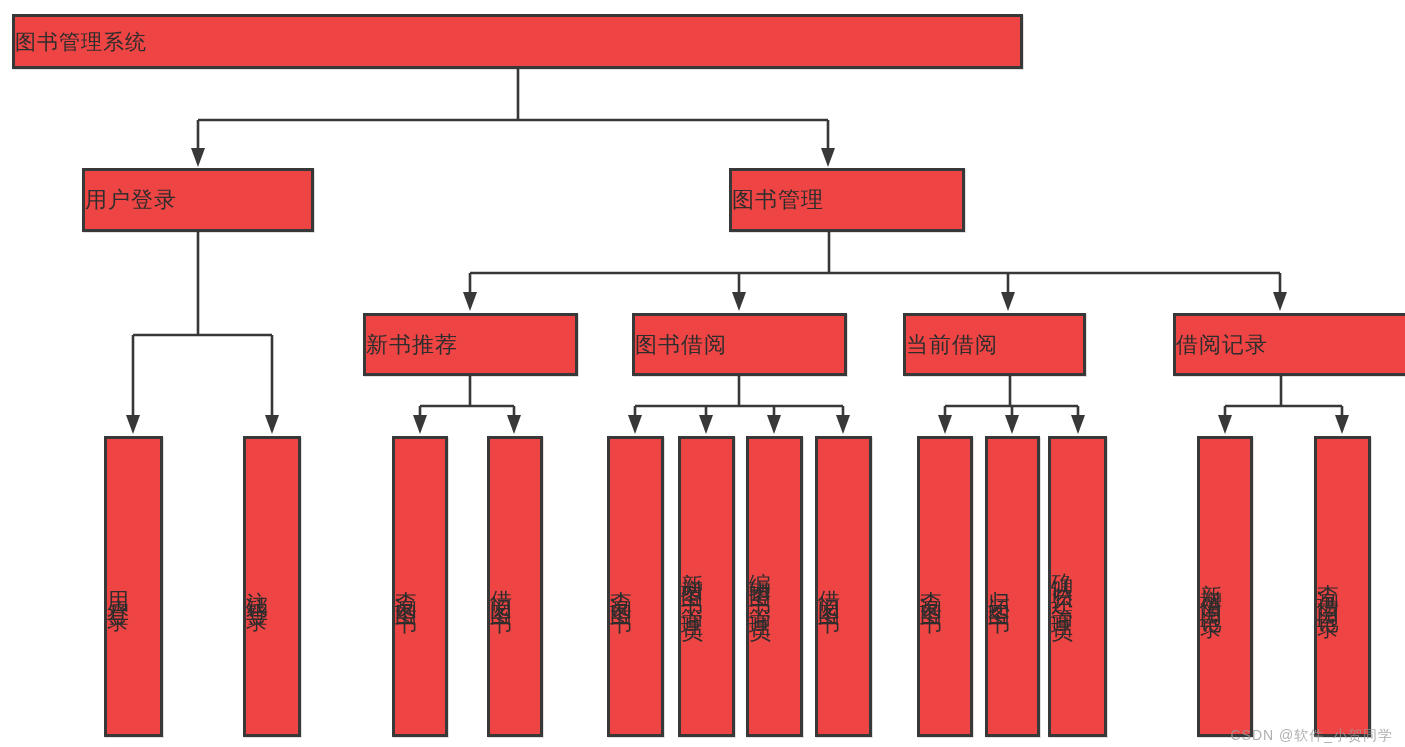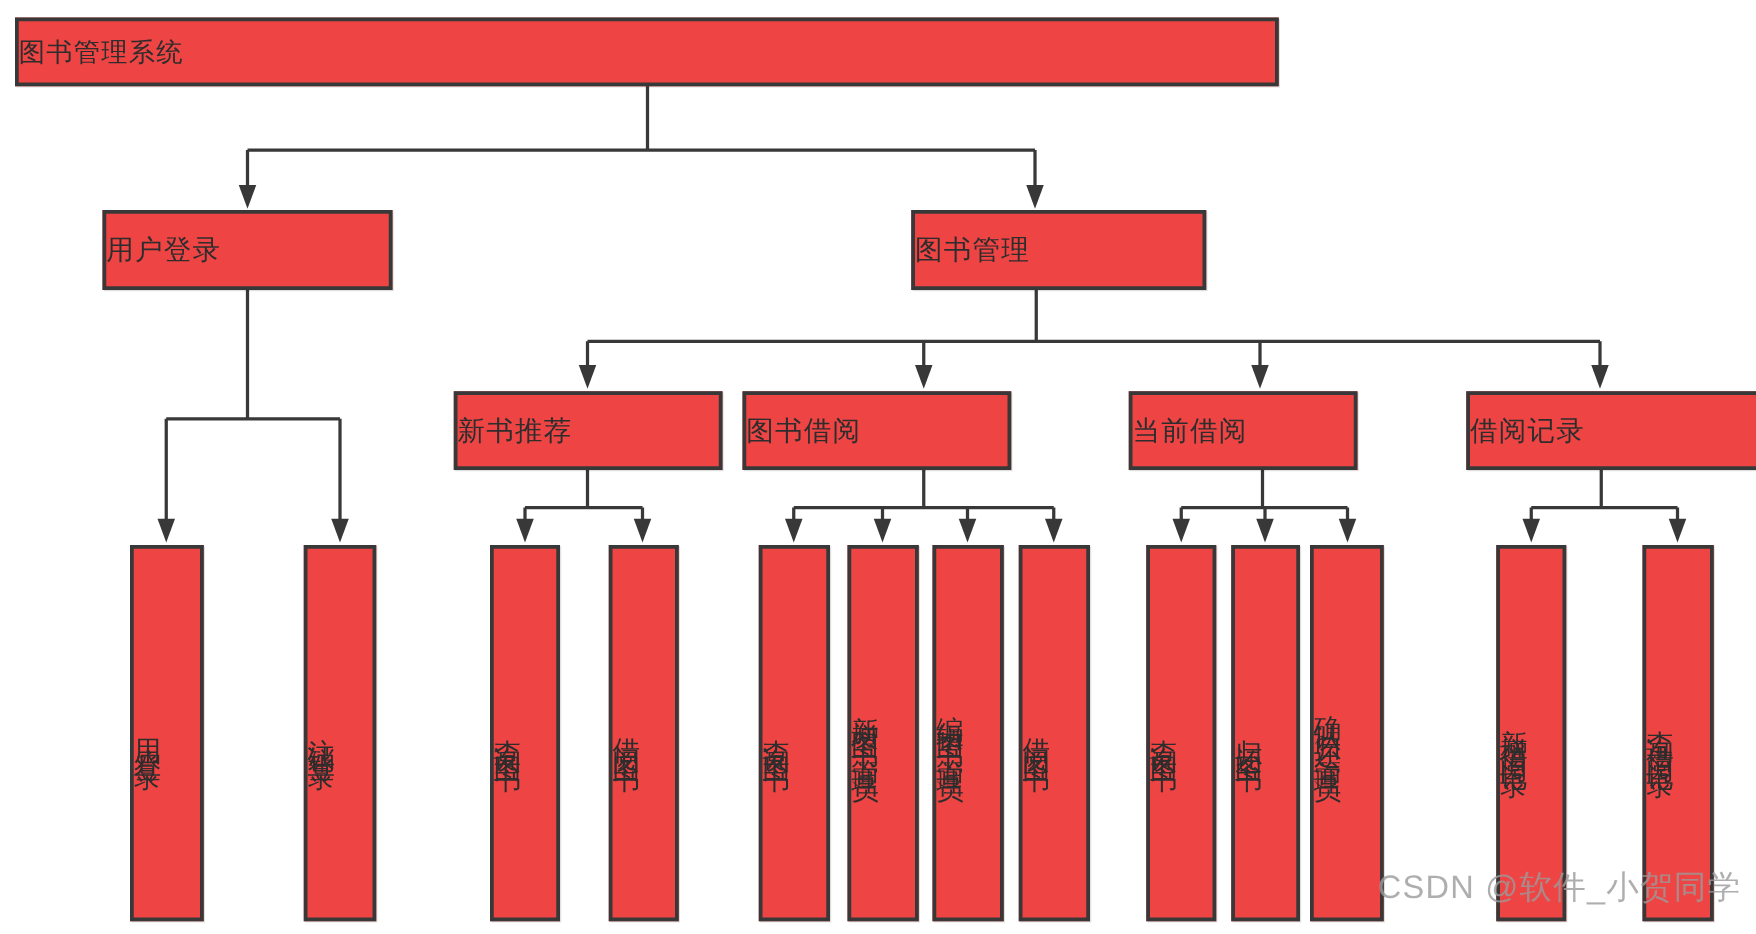--- a/index.html
+++ b/index.html
@@ -18,21 +18,21 @@
     display:flex;align-items:center;justify-content:flex-start;
     color:var(--text);
     box-shadow:1px 1px 0 rgba(0,0,0,0.12);
   }
   .node.h{font-size:22px;letter-spacing:1px;}
   .node.root{left:12px;top:14px;width:1011px;height:55px;font-size:21px;}
   .node.l2a{left:82px;top:168px;width:232px;height:64px;}
   .node.l2b{left:711px;top:168px;width:236px;height:64px;margin-left:18px;}
   .node.l3{top:313px;height:63px;}
   .node.l3a{left:363px;width:215px;}
-  .node.l3b{left:594px;width:215px;}
+  .node.l3b{left:632px;width:215px;}
   .node.l3c{left:903px;width:183px;}
   .node.l3d{left:1173px;width:258px;}
   .node.leaf{top:436px;height:301px;font-size:22px;}
   .vlabel{
     writing-mode:vertical-rl;
     text-orientation:mixed;
     letter-spacing:7px;
     line-height:1;
     white-space:nowrap;
   }
@@ -43,22 +43,22 @@
   .leaf.p3a{left:607px;width:57px;}
   .leaf.p3b{left:678px;width:57px;}
   .leaf.p3c{left:746px;width:57px;}
   .leaf.p3d{left:815px;width:57px;}
   .leaf.p4a{left:917px;width:56px;}
   .leaf.p4b{left:985px;width:55px;}
   .leaf.p4c{left:1048px;width:59px;}
   .leaf.p5a{left:1197px;width:56px;}
   .leaf.p5b{left:1314px;width:57px;}
   .watermark{
-    position:absolute;right:12px;bottom:20px;
-    font-size:26px;color:var(--watermark);opacity:0.8;
+    position:absolute;right:12px;bottom:2px;
+    font-size:14px;color:var(--watermark);opacity:0.8;
     letter-spacing:1px;
   }
 </style>
 </head>
 <body>
 
 <div class="stage">
 
   <svg class="connectors" viewBox="0 0 1405 747" xmlns="http://www.w3.org/2000/svg" aria-hidden="true">
     <g stroke="#383838" stroke-width="2.6" fill="none">

